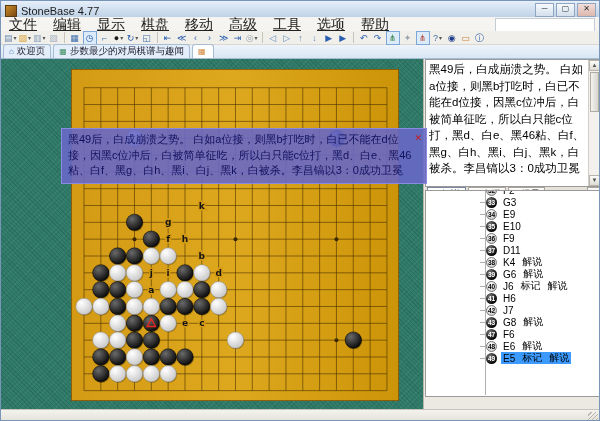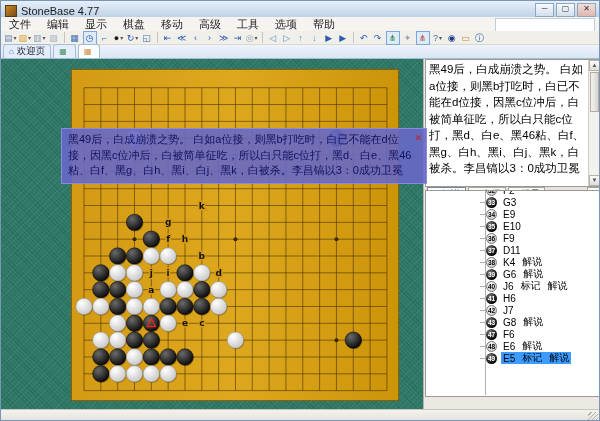--- a/index.html
+++ b/index.html
@@ -6,21 +6,21 @@
   #win{position:relative;width:600px;height:421px;background:#ccd9ea;border:1px solid #7996b9;box-sizing:border-box;overflow:hidden;}
   
   .titlebar{position:absolute;left:0;top:0;width:100%;height:16px;background:linear-gradient(#e6effa,#bfd2e6);border-bottom:1px solid #93aac2;display:flex;align-items:flex-end;}
   .appicon{width:10px;height:10px;margin:0 4px 0 4px;background:linear-gradient(135deg,#c98a2a,#7a4a10);border:1px solid #5a3a10;}
   .apptitle{font-size:11px;color:#1a1a1a;}
   .winbtns{position:absolute;right:3px;top:2px;display:flex;gap:2px;}
   .wbtn{width:17px;height:12px;border:1px solid #8ea6c0;background:linear-gradient(#f7fafd,#d3dfec);font-size:8px;line-height:10px;text-align:center;color:#333;}
   .wbtn.close{background:linear-gradient(#f3ded9,#dcb8ae);}
   
   .menubar{position:absolute;left:0;top:16px;width:100%;height:14px;background:#f6f4f0;border-bottom:1px solid #e0dcd4;display:flex;align-items:center;}
-  .menuitem{font-size:11px;color:#222;padding:0 8px;line-height:14px;}
+  .menuitem{font-size:14px;color:#222;padding:0 8px;line-height:14px;text-decoration:underline;}
   .searchbox{position:absolute;right:4px;top:1px;width:92px;height:12px;border:1px solid #c4ccd6;background:#fff;font-size:10px;color:#777;padding:18px 3px;font-family:"Liberation Sans",sans-serif;}
   
   .toolbar{position:absolute;left:0;top:30px;width:100%;height:14px;background:#f1efe9;border-bottom:1px solid #dcd8d0;display:flex;align-items:center;padding-left:2px;box-sizing:border-box;}
   .ticon{height:12px;min-width:12px;margin:0 1px;display:flex;align-items:center;justify-content:center;font-size:9px;line-height:12px;position:relative;}
   .ticon.box{border:1px solid #7da7d9;background:#dcebfa;}
   .dd{font-size:6px;color:#555;margin-left:1px;}
   .tsep{width:1px;height:11px;background:#c8c4bc;margin:0 3px;}
   
   .tabbar{position:absolute;left:0;top:44px;width:100%;height:14px;background:linear-gradient(#eef4fb,#d8e6f4);border-bottom:1px solid #a5bcd4;display:flex;align-items:flex-end;padding-left:2px;box-sizing:border-box;}
   .tab{height:13px;display:flex;align-items:center;border:1px solid #a8bdd4;border-bottom:none;border-radius:3px 3px 0 0;background:#e4eefa;padding:0 5px;margin-right:2px;font-size:9.5px;color:#223;white-space:nowrap;}
@@ -129,20 +129,21 @@
       <div class="ticon" style="color: rgb(42, 93, 176);">ⓘ</div>
     </div>
 
   <div class="tabbar" id="tabbarEl">
       <div class="tab">
         <span class="tabico" style="color: rgb(61, 111, 174);">⌂</span>
         <span>欢迎页</span>
       </div>
       <div class="tab">
         <span class="tabico" style="color: rgb(58, 138, 90);">▦</span>
+        <span>步数最少的对局棋谱与趣闻</span>
       </div>
       <div class="tab active">
         <span class="tabico" style="color: rgb(208, 128, 48);">▦</span>
       </div>
     </div>
 
   <div class="main">
     <div class="boardArea">
       <svg id="boardSvg" width="328" height="332">
           <defs>

